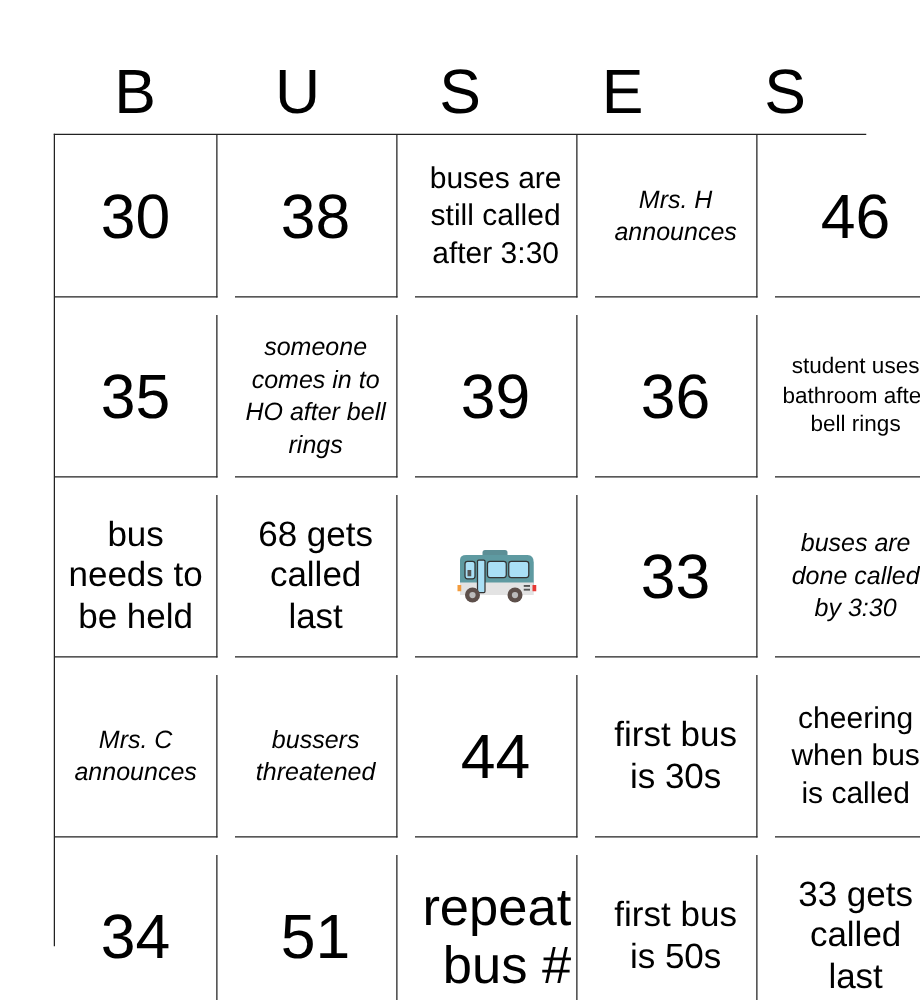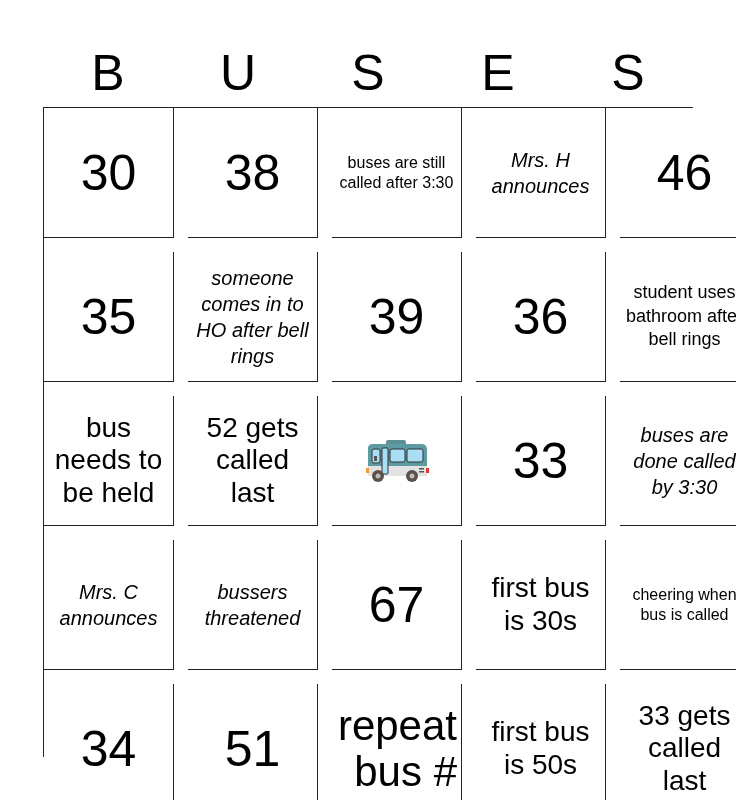--- a/index.html
+++ b/index.html
@@ -52,21 +52,21 @@
       align-items: center;
       justify-content: center;
       text-align: center;
       padding: 0 4px;
       line-height: 1.12;
       overflow: hidden;
     }
     .num { font-size: 50px; }
     .t-xl { font-size: 42px; line-height: 1.08; text-align: right; }
     .t-lg { font-size: 28px; line-height: 1.16; }
-    .t-md { font-size: 16px; line-height: 1.25; }
+    .t-md { font-size: 24px; line-height: 1.25; }
     .t-sm { font-size: 20px; line-height: 1.3; font-style: italic; }
     .t-xs { font-size: 18px; line-height: 1.3; }
     .bus-icon { width: 66px; height: 46px; }
   </style>
 </head>
 <body>
 
 <div class="header">
   <div class="letter">B</div>
   <div class="letter">U</div>
@@ -83,21 +83,21 @@
   <div class="cell t-sm">Mrs. H announces</div>
   <div class="cell num">46</div>
 
   <div class="cell num">35</div>
   <div class="cell t-sm">someone comes in to HO after bell rings</div>
   <div class="cell num">39</div>
   <div class="cell num">36</div>
   <div class="cell t-xs">student uses bathroom after bell rings</div>
 
   <div class="cell t-lg">bus needs to be held</div>
-  <div class="cell t-lg">52 gets called last</div>
+  <div class="cell t-lg">68 gets called last</div>
   <div class="cell">
     <svg class="bus-icon" viewBox="0 0 66 46">
       <rect x="22" y="2" width="20" height="6" rx="2" fill="#5c8f96"></rect>
       <path d="M4 10 Q4 6 9 6 L58 6 Q63 6 63 12 L63 32 L4 32 Z" fill="#5e9aa1"></path>
       <rect x="4" y="28" width="59" height="10" fill="#e3e3e3"></rect>
       <rect x="8" y="11" width="8" height="14" rx="2" fill="#a9dff5" stroke="#333" stroke-width="1"></rect>
       <rect x="18" y="10" width="6" height="26" rx="1" fill="#a9dff5" stroke="#333" stroke-width="1"></rect>
       <rect x="26" y="11" width="15" height="13" rx="2" fill="#a9dff5" stroke="#333" stroke-width="1"></rect>
       <rect x="43" y="11" width="16" height="13" rx="2" fill="#a9dff5" stroke="#333" stroke-width="1"></rect>
       <rect x="10" y="18" width="3" height="5" fill="#555"></rect>
@@ -109,21 +109,21 @@
       <circle cx="14" cy="38" r="2.5" fill="#bbb"></circle>
       <circle cx="48" cy="38" r="6" fill="#5d4f4a"></circle>
       <circle cx="48" cy="38" r="2.5" fill="#bbb"></circle>
     </svg>
   </div>
   <div class="cell num">33</div>
   <div class="cell t-sm">buses are done called by 3:30</div>
 
   <div class="cell t-sm">Mrs. C announces</div>
   <div class="cell t-sm">bussers threatened</div>
-  <div class="cell num">67</div>
+  <div class="cell num">44</div>
   <div class="cell t-lg">first bus is 30s</div>
   <div class="cell t-md">cheering when bus is called</div>
 
   <div class="cell num">34</div>
   <div class="cell num">51</div>
   <div class="cell t-xl">repeat bus #</div>
   <div class="cell t-lg">first bus is 50s</div>
   <div class="cell t-lg">33 gets called last</div>
 </div>
 

